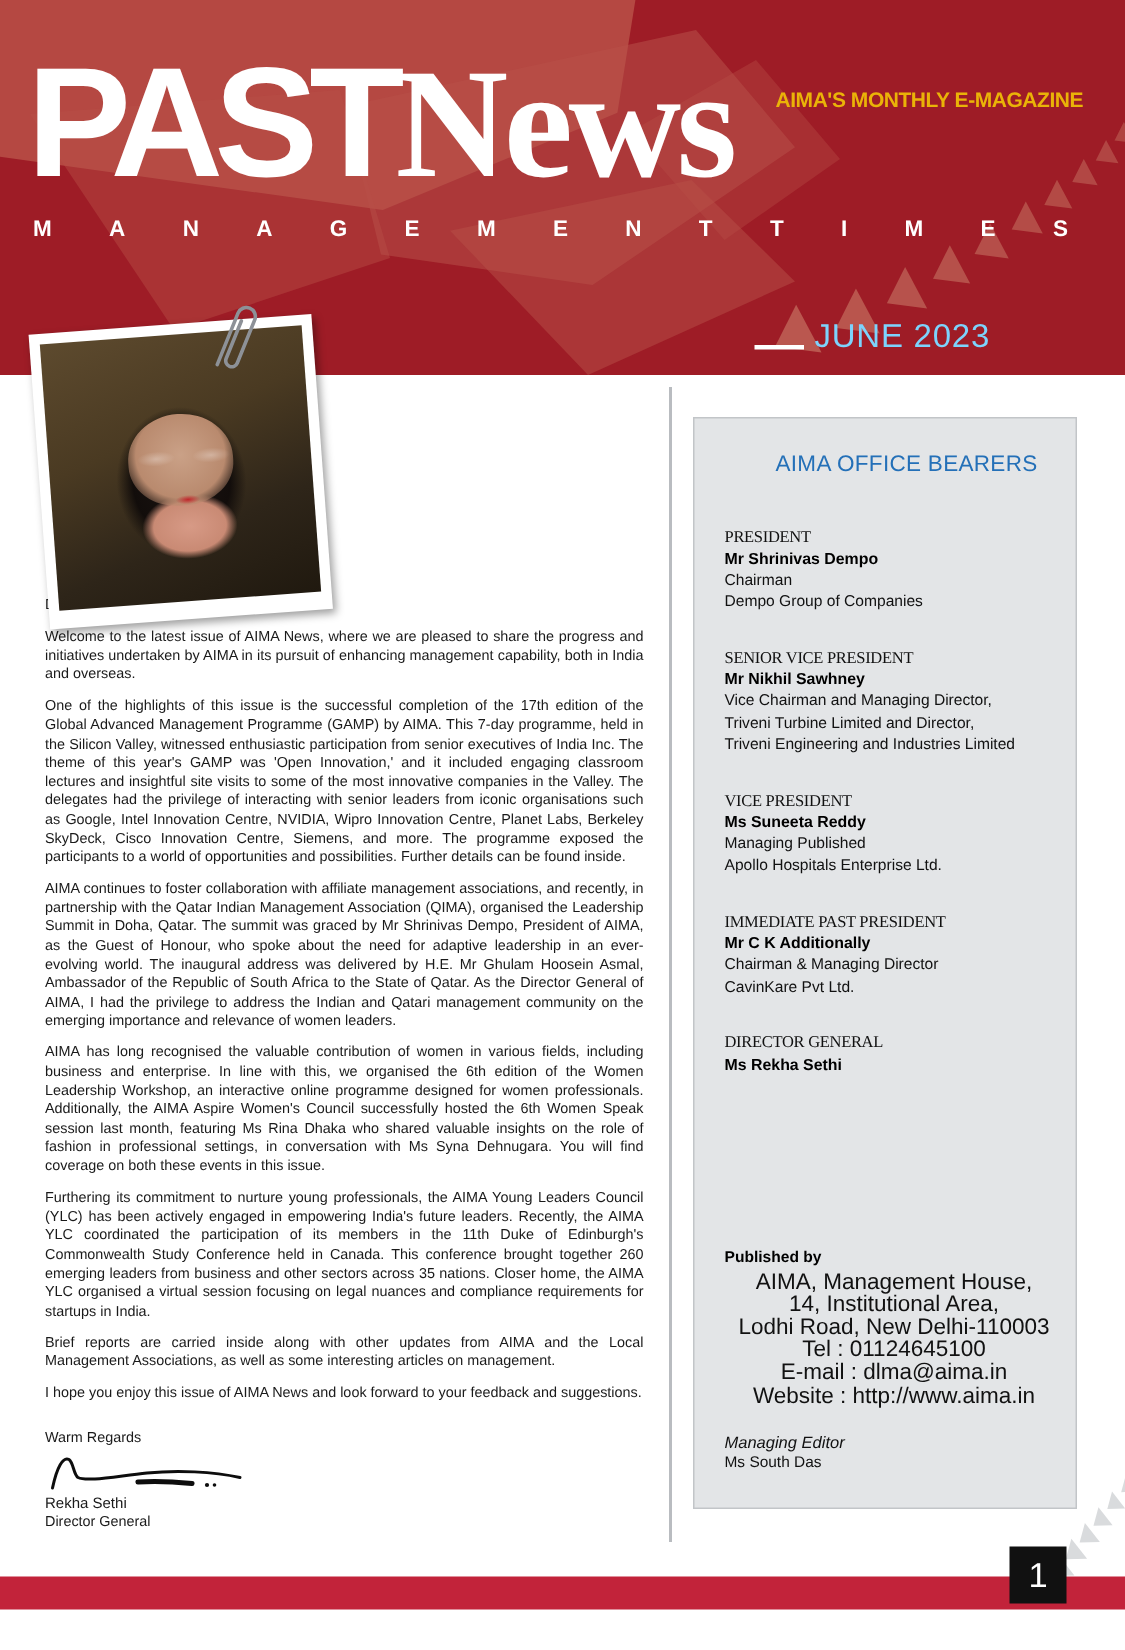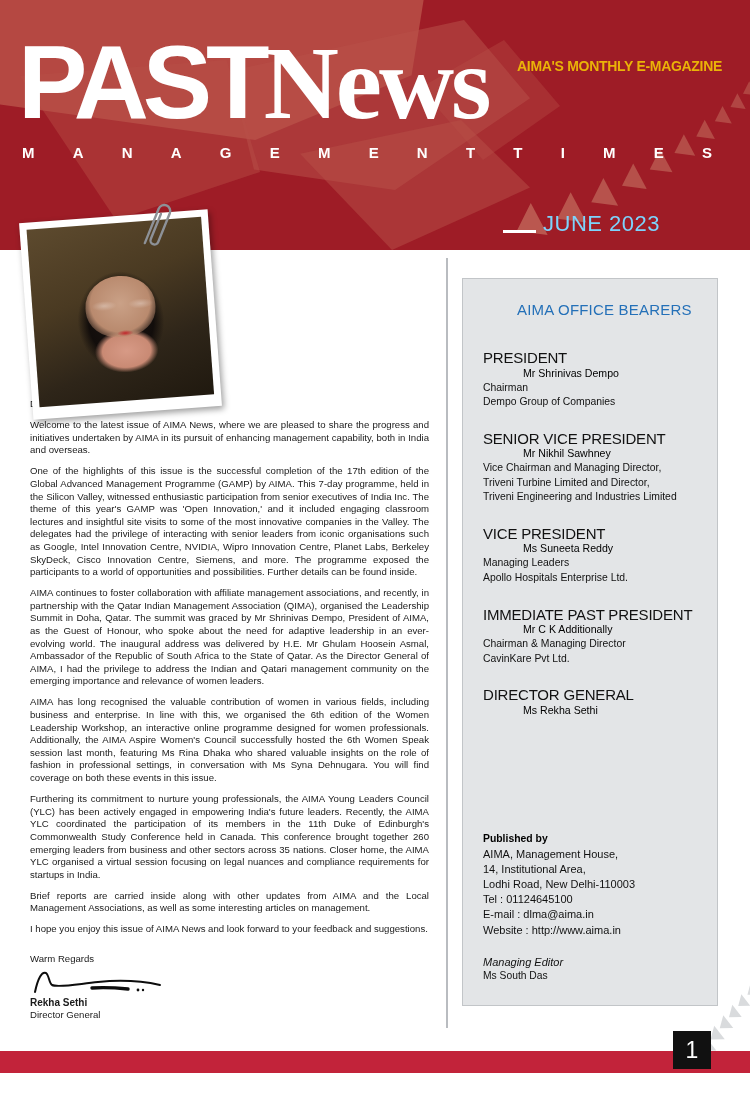--- a/index.html
+++ b/index.html
@@ -195,21 +195,21 @@
     line-height: 12.6px;
   }
   #letter p {
     margin: 0 0 8.5px 0;
     text-align: justify;
   }
   #letter p.nojust { text-align: left; }
   #signoff { margin-top: 17px; }
   #sig-svg { display: block; margin: 2px 0 2px 2px; }
   #sig-name {
-    font-weight: bold;
+    font-weight: normal;
     font-size: 10px;
     line-height: 13px;
   }
   #sig-role {
     font-size: 9.6px;
     line-height: 12px;
   }
 
   
   #sidebar {
@@ -230,52 +230,53 @@
     letter-spacing: 0.2px;
     margin-left: 34px;
   }
   #bearers {
     position: absolute;
     left: 20px; top: 72px;
     width: 222px;
   }
   .bearer { margin-bottom: 22px; }
   .bearer-role {
-    font-size: 15px;
+    font-size: 11px;
     color: #111;
     line-height: 14.5px;
     letter-spacing: -0.2px;
+    font-family: Liberation Serif, serif;
   }
   .bearer-name {
     font-size: 10.6px;
-    font-weight: normal;
+    font-weight: bold;
     color: #000;
     line-height: 15px;
-    margin-left: 40px;
   }
   .bearer-line {
     font-size: 10.4px;
     color: #111;
     line-height: 14.6px;
   }
   #publisher {
     position: absolute;
     left: 20px; top: 552px;
     width: 226px;
   }
   #publisher-head {
     font-size: 10.4px;
     font-weight: bold;
     line-height: 15.5px;
     color: #000;
   }
   .pub-line {
-    font-size: 11px;
+    font-size: 15px;
     line-height: 15.2px;
     color: #111;
+    text-align: center;
   }
   #editor-block { margin-top: 17px; }
   #editor-label {
     font-size: 11px;
     font-style: italic;
     line-height: 14.5px;
     color: #111;
   }
   #editor-name {
     font-size: 10.3px;
@@ -410,21 +411,21 @@
         <div class="bearer">
           <div class="bearer-role">SENIOR VICE PRESIDENT</div>
           <div class="bearer-name">Mr Nikhil Sawhney</div>
           <div class="bearer-line">Vice Chairman and Managing Director,</div>
           <div class="bearer-line">Triveni Turbine Limited and Director,</div>
           <div class="bearer-line">Triveni Engineering and Industries Limited</div>
         </div>
         <div class="bearer">
           <div class="bearer-role">VICE PRESIDENT</div>
           <div class="bearer-name">Ms Suneeta Reddy</div>
-          <div class="bearer-line">Managing Leaders</div>
+          <div class="bearer-line">Managing Published</div>
           <div class="bearer-line">Apollo Hospitals Enterprise Ltd.</div>
         </div>
         <div class="bearer">
           <div class="bearer-role">IMMEDIATE PAST PRESIDENT</div>
           <div class="bearer-name">Mr C K Additionally</div>
           <div class="bearer-line">Chairman &amp; Managing Director</div>
           <div class="bearer-line">CavinKare Pvt Ltd.</div>
         </div>
         <div class="bearer">
           <div class="bearer-role">DIRECTOR GENERAL</div>

